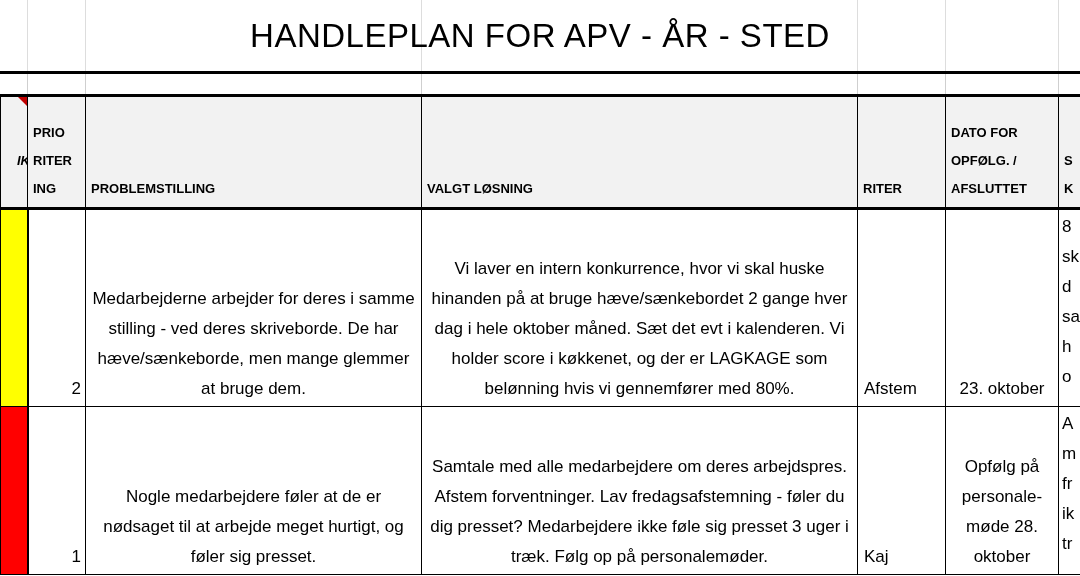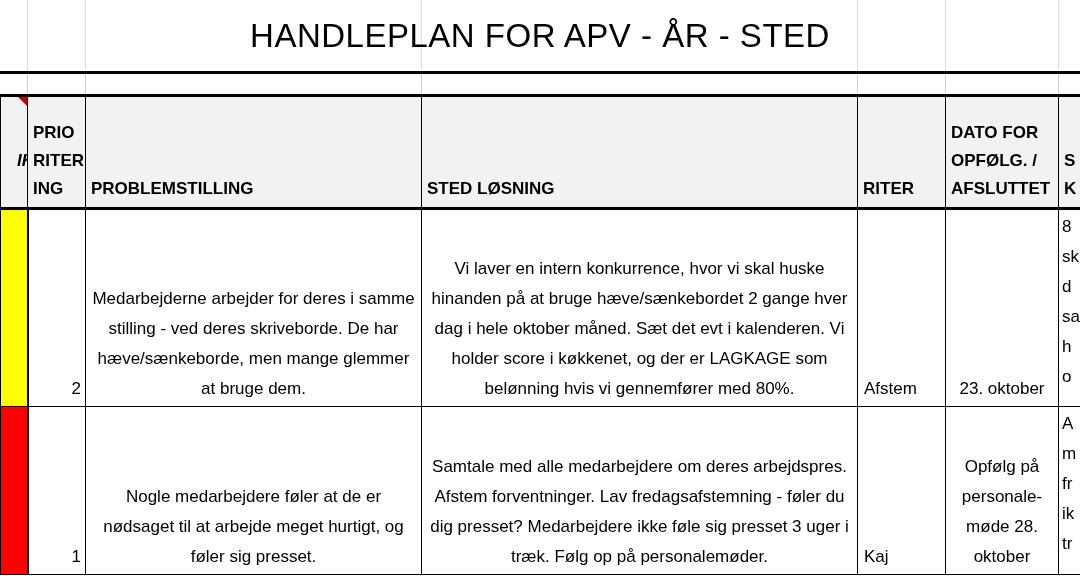--- a/index.html
+++ b/index.html
@@ -93,21 +93,21 @@
     box-sizing: border-box;
   }
 
   
   .hdr th {
     background: #f2f2f2;
     border-top: 3px solid #000000;
     border-bottom: 3px solid #000000;
     height: 113px;
     font-family: "Liberation Sans", sans-serif;
-    font-size: 17px;
+    font-size: 13px;
     font-weight: bold;
     text-align: left;
     vertical-align: bottom;
     line-height: 28px;
     padding: 0 5px 4px 5px;
     white-space: pre-line;
     overflow: hidden;
   }
   .hdr th.clip-left {
     padding-left: 16px;
@@ -201,21 +201,21 @@
     <thead>
       <tr class="hdr">
         <th class="th-rel clip-left">
           <span>IK-</span>
           <span class="cmt-marker"></span>
         </th>
         <th>PRIO
 RITER
 ING</th>
         <th>PROBLEMSTILLING</th>
-        <th>STED LØSNING</th>
+        <th>VALGT LØSNING</th>
         <th>RITER</th>
         <th>DATO FOR
 OPFØLG. /
 AFSLUTTET</th>
         <th class="clip-right">S
 K</th>
       </tr>
     </thead>
 
     <tbody>

